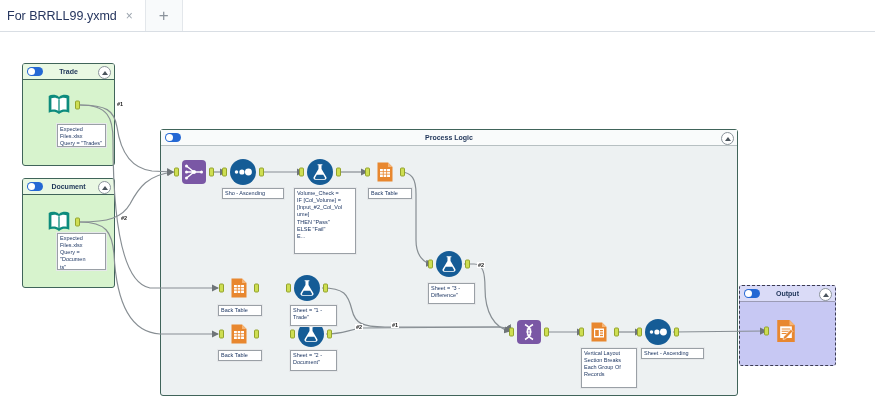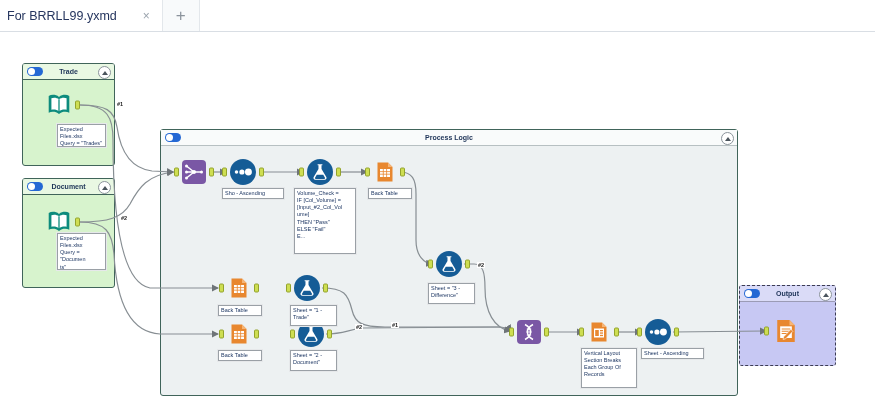--- a/index.html
+++ b/index.html
@@ -3,21 +3,21 @@
 <meta charset="utf-8">
 <style>
   html,body{margin:0;padding:0;}
   body{
     width:875px;height:415px;position:relative;overflow:hidden;
     background:#ffffff;font-family:"Liberation Sans",sans-serif;
   }
   
   .tabbar{position:absolute;top:0;left:0;width:875px;height:31px;background:#fff;
     border-bottom:1px solid #d9dee4;display:flex;align-items:stretch;z-index:5;}
-  .tab-active{display:flex;align-items:center;gap:26px;padding:0 12px 0 7px;
+  .tab-active{display:flex;align-items:center;gap:9px;padding:0 12px 0 7px;
     color:#25355e;font-size:12.5px;}
   .tab-close{color:#9aa3ad;font-size:12px;cursor:pointer;}
   .tab-new{width:36px;border-left:1px solid #e3e7eb;border-right:1px solid #e3e7eb;
     background:#f8fafb;display:flex;align-items:center;justify-content:center;
     color:#8b939c;font-size:17px;font-weight:300;cursor:pointer;}
   
   .canvas{position:absolute;top:32px;left:0;width:875px;height:383px;background:#fff;}
   
   .container{position:absolute;border-radius:3px;z-index:1;box-sizing:border-box;}
   .c-green{background:#d7f3cd;border:1.4px solid #40645a;}

